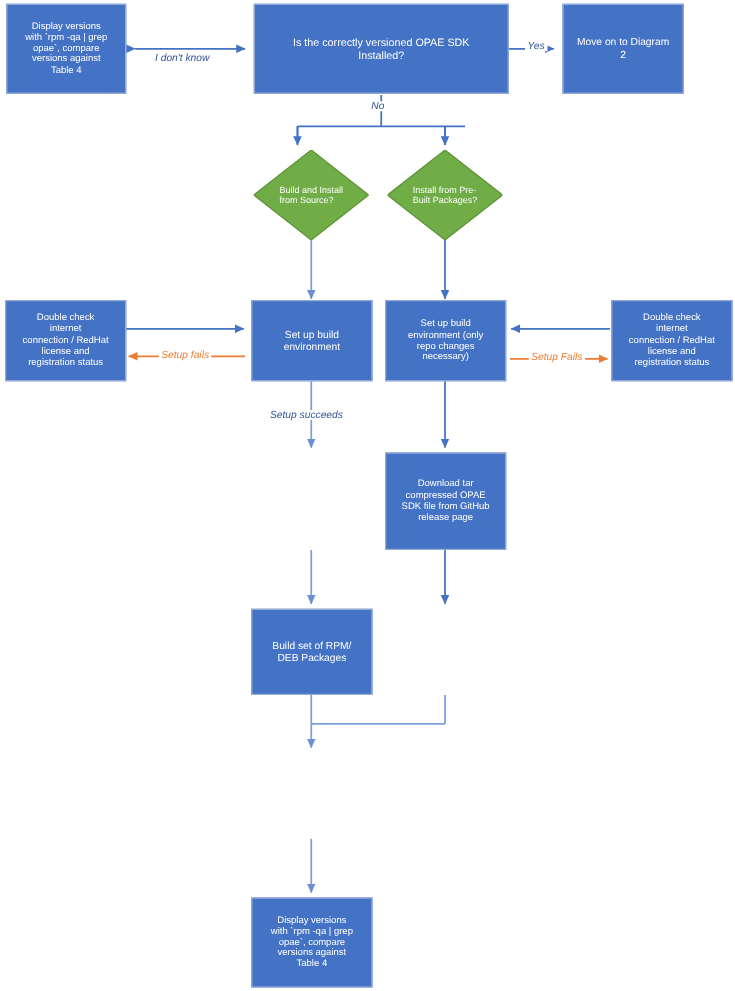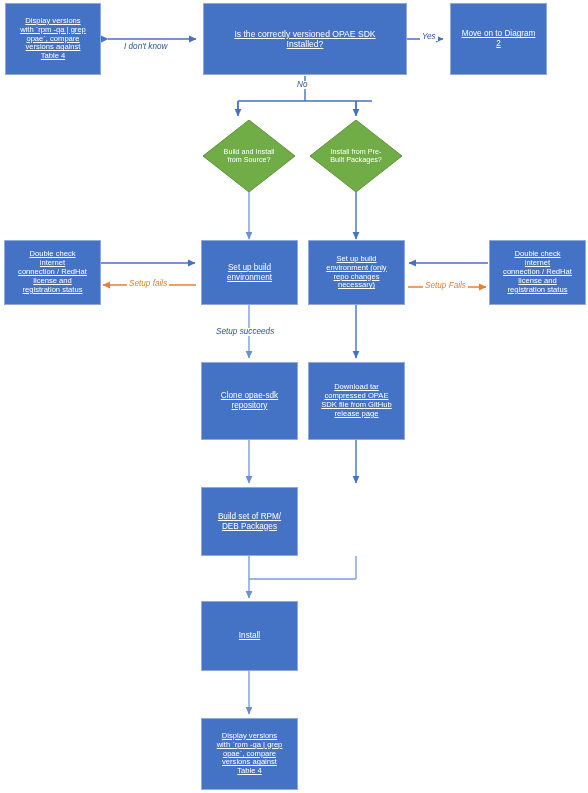--- a/index.html
+++ b/index.html
@@ -26,21 +26,20 @@
     justify-content: center;
     text-align: center;
     color: #ffffff;
     line-height: 1.18;
     padding: 2px 4px;
     z-index: 3;
   }
   .node.process {
     background: #4472C4;
     border: 1px solid #93A9D6;
-    text-decoration: underline;
   }
   .node .label {
     display: block;
     width: 100%;
     white-space: pre-line;
   }
   .diamond {
     position: absolute;
     z-index: 3;
   }
@@ -52,21 +51,21 @@
   }
   .diamond .label {
     position: absolute;
     left: 8%;
     top: 0;
     width: 84%;
     height: 100%;
     display: flex;
     align-items: center;
     justify-content: center;
-    text-align: center;
+    text-align: left;
     color: #ffffff;
     line-height: 1.18;
     white-space: pre-line;
     z-index: 2;
   }
   svg.wires {
     position: absolute;
     left: 0;
     top: 0;
     width: 588px;
@@ -227,41 +226,34 @@
   </div>
 
   <div class="node process fs75" style="left:489px; top:240px; width:97px; height:65px;">
     <span class="label">Double check
 internet
 connection / RedHat
 license and
 registration status</span>
   </div>
 
-  <div class="node process fs8" style="left:201px; top:362px; width:97px; height:78px;">
-    <span class="label">Clone opae-sdk
-repository</span>
-  </div>
 
   <div class="node process fs75" style="left:308px; top:362px; width:97px; height:78px;">
     <span class="label">Download tar
 compressed OPAE
 SDK file from GitHub
 release page</span>
   </div>
 
   <div class="node process fs8" style="left:201px; top:487px; width:97px; height:69px;">
     <span class="label">Build set of RPM/
 DEB Packages</span>
   </div>
 
 
-  <div class="node process fs8" style="left:201px; top:601px; width:97px; height:70px;">
-    <span class="label">Install</span>
-  </div>
 
   <div class="node process fs75" style="left:201px; top:718px; width:97px; height:72px;">
     <span class="label">Display versions
 with `rpm -qa | grep
 opae`, compare
 versions against
 Table 4</span>
   </div>
 
   <div class="edge-label blue fs8" style="left:122px; top:43px;">I don't know</div>

